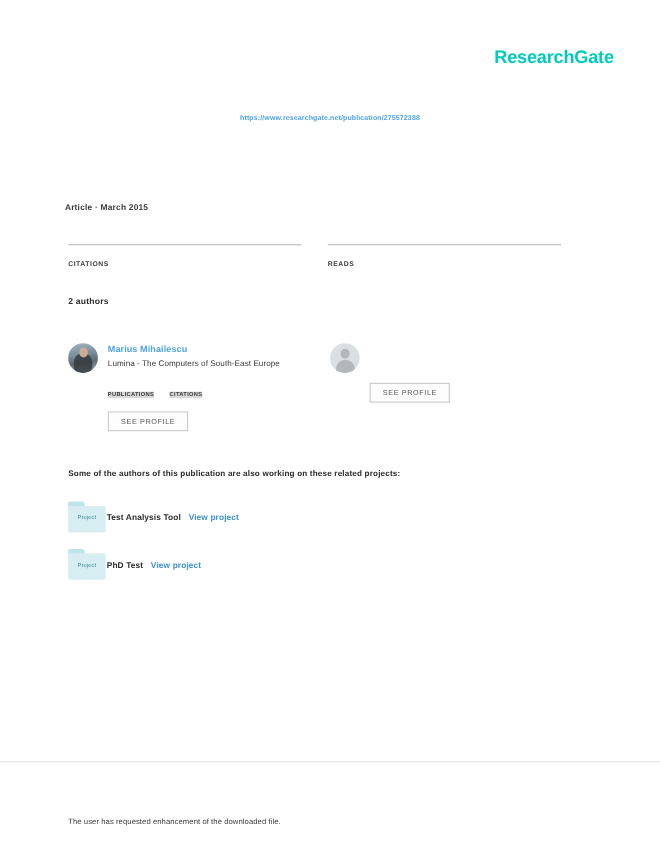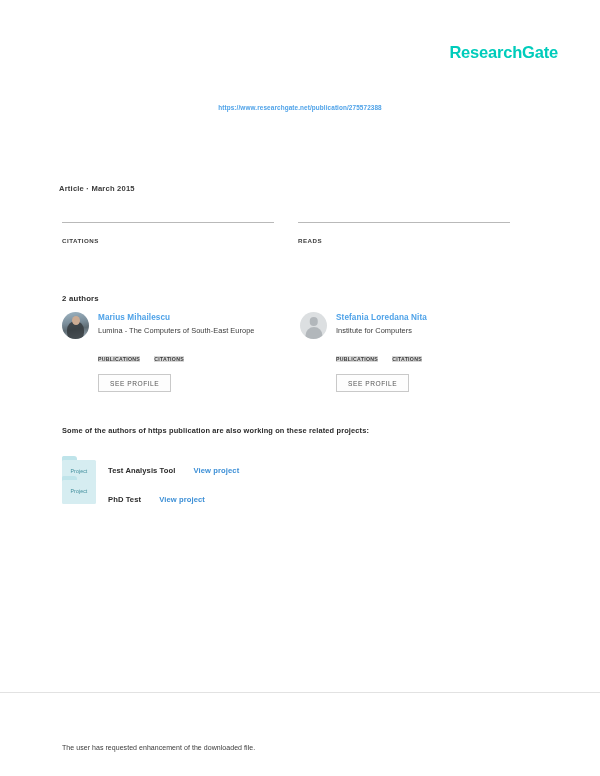--- a/index.html
+++ b/index.html
@@ -90,21 +90,21 @@
     font-size: 6.2px;
     color: #3c3c3c;
     font-weight: bold;
     letter-spacing: 0.5px;
     margin-top: 1px;
   }
 
   
   .authors-heading {
     position: absolute;
-    top: 294px;
+    top: 269px;
     left: 62px;
     font-size: 7.8px;
     font-weight: bold;
     color: #2b2b2b;
     letter-spacing: 0.2px;
   }
 
   .authors {
     position: absolute;
     top: 312px;
@@ -240,24 +240,24 @@
     font-size: 7.4px;
     font-weight: bold;
     color: #2b2b2b;
     letter-spacing: 0.15px;
   }
   .project-row {
     position: absolute;
     left: 62px;
     display: flex;
     align-items: center;
-    gap: 12px;
+    gap: 1px;
   }
   .project-row.p0 { top: 456px; }
-  .project-row.p1 { top: 476px; align-items: flex-end; }
+  .project-row.p1 { top: 499px; }
 
   .folder {
     width: 34px;
     height: 28px;
     position: relative;
     flex: 0 0 34px;
   }
   .folder .tab {
     position: absolute;
     left: 0;
@@ -376,41 +376,27 @@
       </div>
       <div class="see-profile">SEE PROFILE</div>
     </div>
 
     <div class="author">
       <div class="author-top">
         <div class="avatar placeholder">
           <div class="ph-head"></div>
           <div class="ph-body"></div>
         </div>
-        <div class="author-info">
-          <div class="author-name">Stefania Loredana Nita</div>
-          <div class="author-affil">Institute for Computers</div>
-          <div class="author-badges">
-            <div class="badge">
-              <div class="badge-value"></div>
-              <div class="badge-label">PUBLICATIONS</div>
-            </div>
-            <div class="badge">
-              <div class="badge-value"></div>
-              <div class="badge-label">CITATIONS</div>
-            </div>
-          </div>
-        </div>
       </div>
       <div class="see-profile">SEE PROFILE</div>
     </div>
 
   </div>
 
-  <div class="projects-intro">Some of the authors of https publication are also working on these related projects:</div>
+  <div class="projects-intro">Some of the authors of this publication are also working on these related projects:</div>
 
   <div class="project-row p0">
     <div class="folder">
       <div class="tab"></div>
       <div class="body"></div>
       <div class="flabel">Project</div>
     </div>
     <div class="project-text">Test Analysis Tool</div>
     <div class="project-link project-text">View project</div>
   </div>

